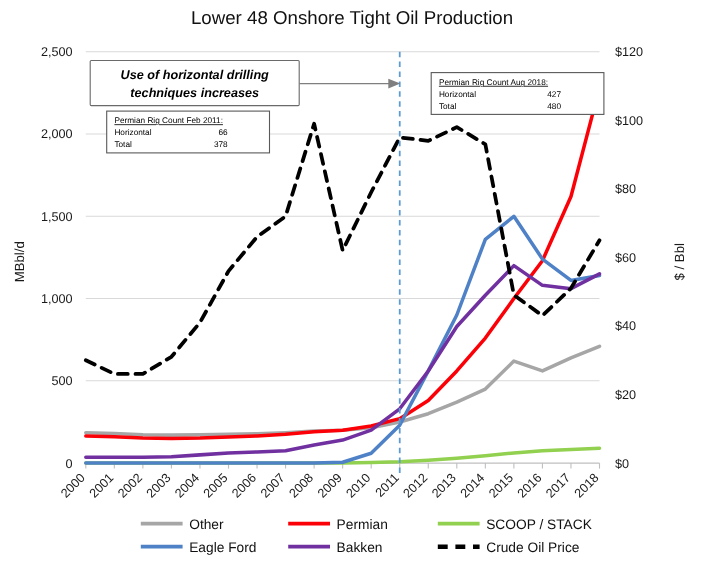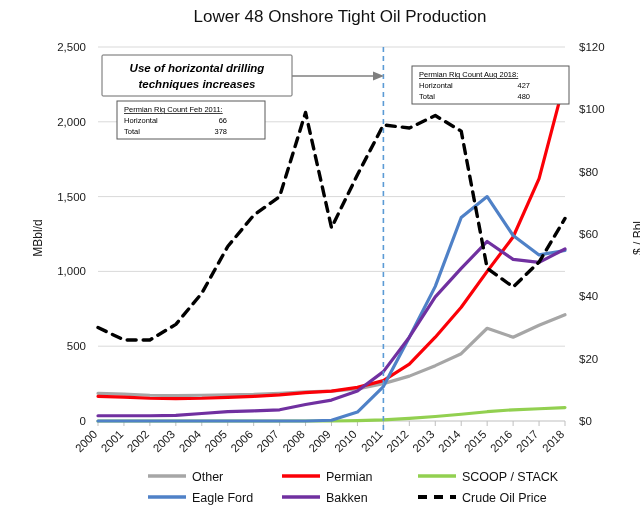--- a/index.html
+++ b/index.html
@@ -1,20 +1,20 @@
 <!DOCTYPE html>
 <html><head>
 <meta charset="utf-8">
 <style>
   html,body{margin:0;padding:0;}
   body{
     width:640px;height:514px;overflow:hidden;background:#ffffff;
     font-family:"Liberation Sans", sans-serif;color:#000;
   }
-  #chart-root{position:relative;width:572px;height:514px;padding-left:20px;}
+  #chart-root{position:relative;width:572px;height:514px;}
   svg{display:block;}
   .title-text{font-size:17px;fill:#111;font-family:"Liberation Sans",sans-serif;}
   .tick-label{font-size:11.5px;fill:#1a1a1a;font-family:"Liberation Sans",sans-serif;}
   .axis-title{font-size:12px;fill:#1a1a1a;font-family:"Liberation Sans",sans-serif;}
   .xtick-label{font-size:11.5px;fill:#1a1a1a;font-family:"Liberation Sans",sans-serif;}
   .legend-label{font-size:12.5px;fill:#111;font-family:"Liberation Sans",sans-serif;}
   .anno-main{font-size:11.5px;font-weight:bold;font-style:italic;fill:#000;font-family:"Liberation Sans",sans-serif;}
   .anno-small{font-size:7.5px;fill:#000;font-family:"Liberation Sans",sans-serif;}
   .anno-small-head{font-size:7.5px;fill:#000;text-decoration:underline;font-family:"Liberation Sans",sans-serif;}
   .gridline{stroke:#d9d9d9;stroke-width:1;}

